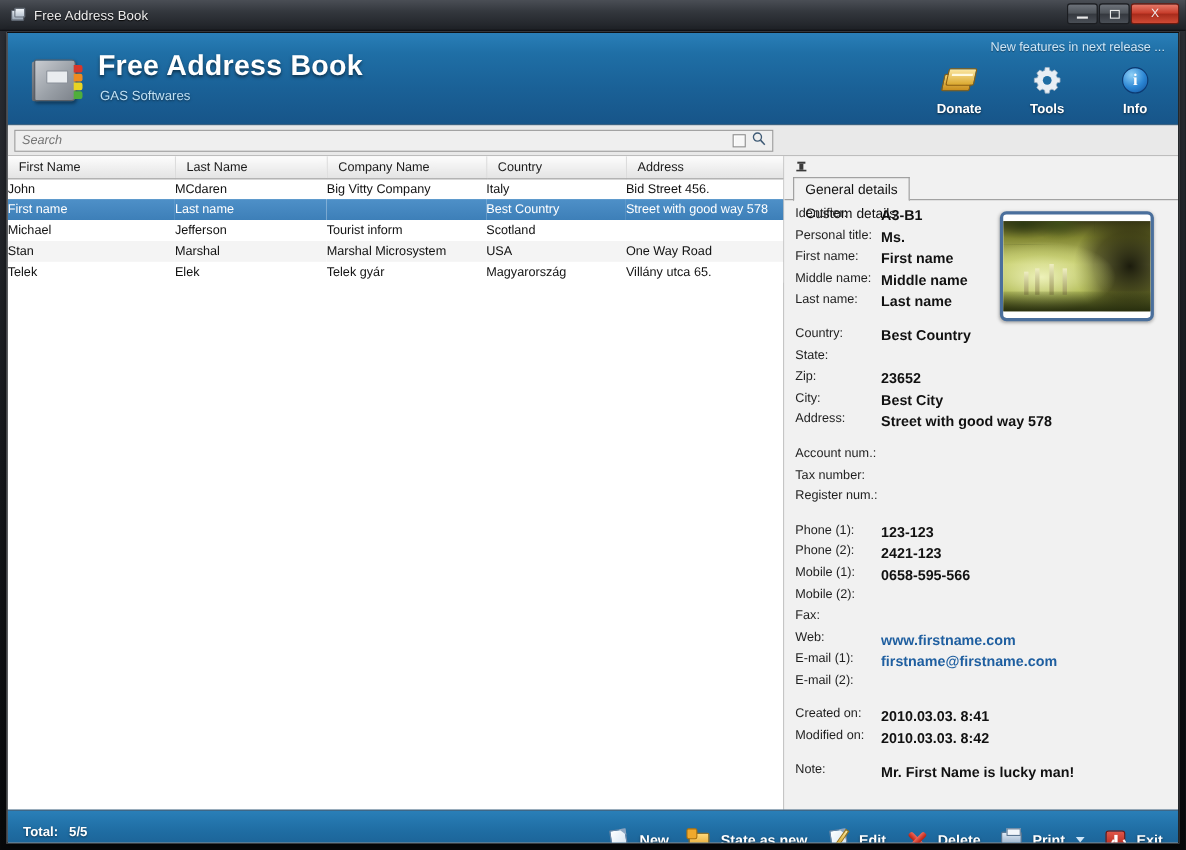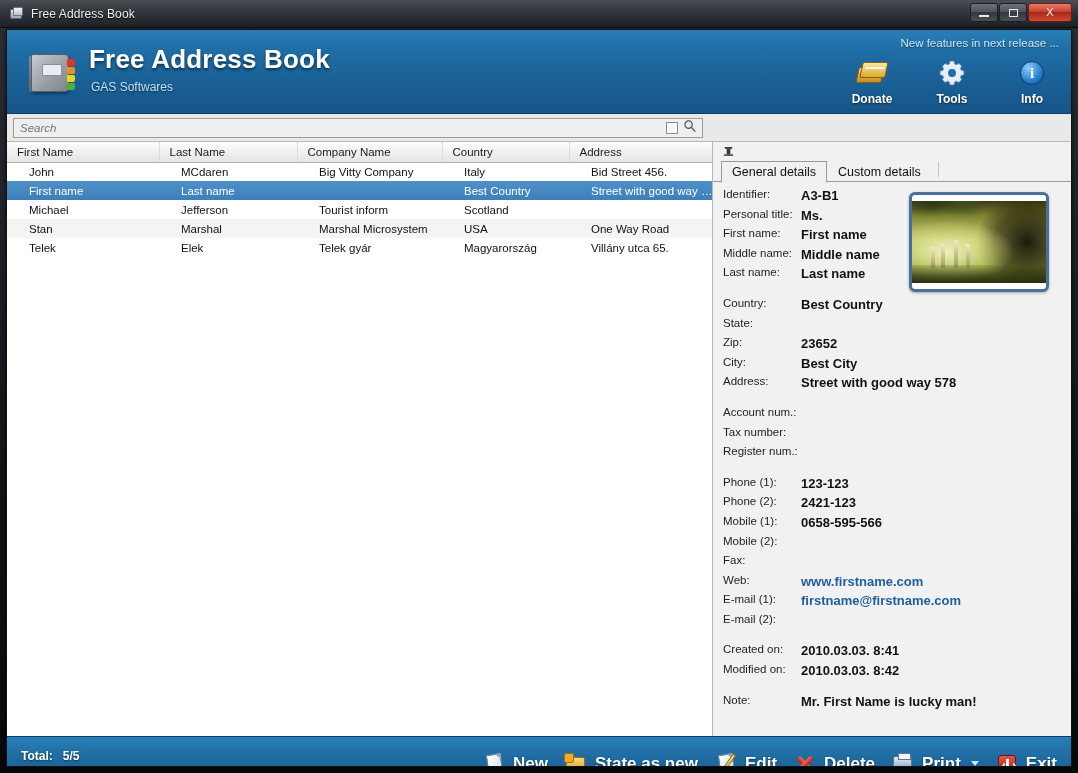--- a/index.html
+++ b/index.html
@@ -173,21 +173,21 @@
   }
   table.grid { width:100%; border-collapse: collapse; table-layout: fixed; }
   table.grid th {
     height: 20px; font-size: 11.5px; font-weight: normal; color:#1a1a1a;
     text-align:left; padding-left: 10px;
     background: linear-gradient(180deg,#fdfdfd 0%, #f0f0f0 50%, #e4e4e4 100%);
     border-bottom: 1px solid #b0b0b0;
     border-right: 1px solid #dcdcdc;
   }
   table.grid td {
-    height: 19px; font-size: 11.5px; color:#111; padding-left: 22px;
+    height: 19px; font-size: 11.5px; color:#111; padding-left: 0;
     white-space: nowrap; overflow:hidden; text-overflow:ellipsis;
   }
   tr.r-odd td { background: #ffffff; }
   tr.r-even td { background: #f4f4f4; }
   tr.r-sel td {
     background: linear-gradient(180deg,#4e90c8 0%, #3d7fb8 100%);
     color:#ffffff;
   }
   .col-1{width:152px} .col-2{width:138px} .col-3{width:145px}
   .col-4{width:127px} .col-5{width:144px}
@@ -195,22 +195,23 @@
   
   .detail-pane {
     flex:1; background:#f1f1f1; position:relative; overflow:hidden;
   }
   .pin {
     position:absolute; left: 10px; top: 4px; width: 12px; height: 14px;
     font-size: 12px; color:#333; line-height:1;
   }
   .tabs {
     position:absolute; left:0; top:18px; width:100%; height:22px;
-    border-bottom:1px solid #9a9a9a; display:flex; align-items:center;
+    border-bottom:1px solid #9a9a9a; display:flex; align-items:flex-start;
     padding-left: 8px;
+    flex-direction: column;
   }
   .tab {
     font-size: 12.5px; padding: 3px 10px 3px 10px; color:#111;
     border: 1px solid transparent; border-bottom:0; cursor:pointer;
     position:relative; top:1px;
   }
   .tab.sel {
     font-weight: normal; background:#f1f1f1;
     border:1px solid #9a9a9a; border-bottom:1px solid #f1f1f1;
   }
@@ -262,21 +263,21 @@
     display:flex; align-items:center;
   }
   .status { padding-left: 14px; line-height: 16px; }
   .status div {
     font-size: 12px; font-weight: bold; color:#ffffff;
     text-shadow: 0 1px 2px rgba(0,0,0,.5);
   }
   .actions { margin-left:auto; display:flex; align-items:center; padding-right: 14px; gap: 16px;}
   .act { display:flex; align-items:center; gap:7px; cursor:pointer; }
   .act .lbl {
-    font-size: 17px; font-weight:bold; color:#fff;
+    font-size: 13px; font-weight:bold; color:#fff;
     text-shadow: 0 1px 2px rgba(0,0,0,.55);
   }
   .act .ic { width:24px; height:22px; position:relative; }
   .caret {
     width:0;height:0;border-left:4px solid transparent;border-right:4px solid transparent;
     border-top:5px solid #cfe6f7; margin-left:-6px; cursor:pointer;
   }
   
   .pg { position:absolute; left:5px; top:1px; width:15px; height:19px;
         background:linear-gradient(135deg,#ffffff,#cfe0f0); border:1px solid #6d87a5;

